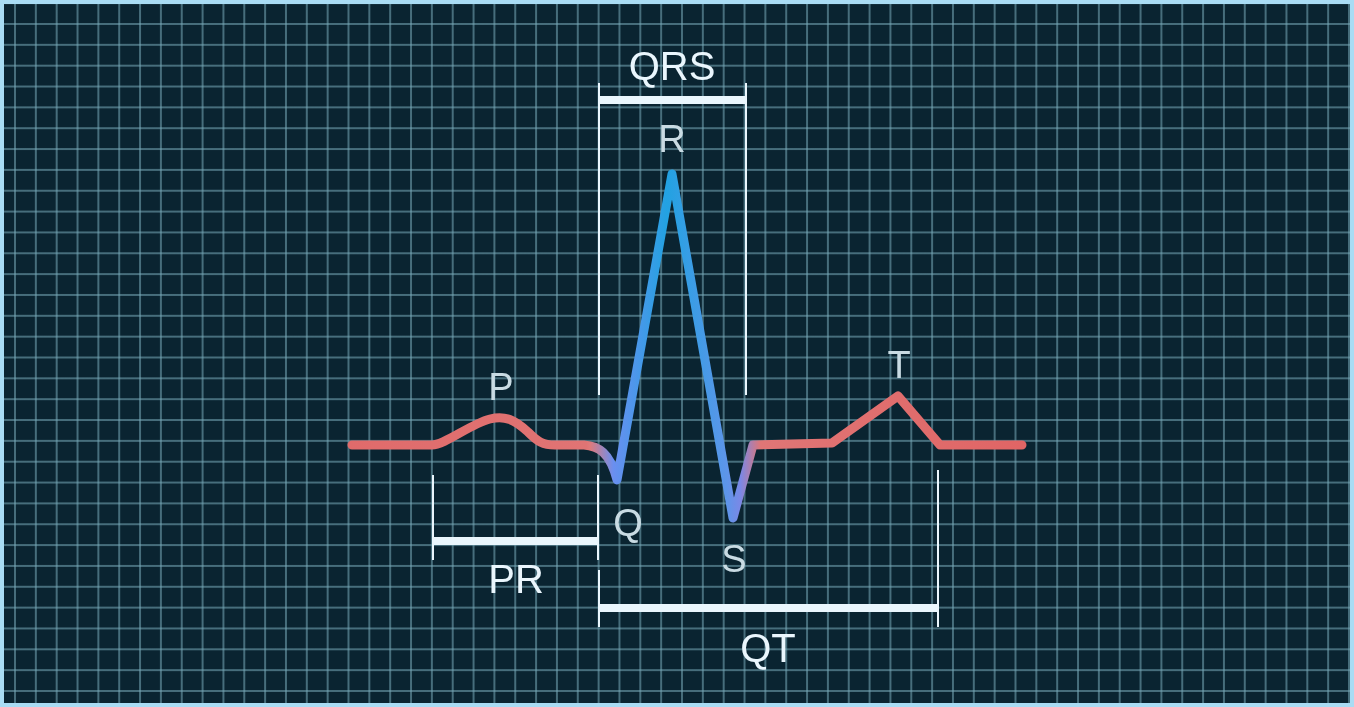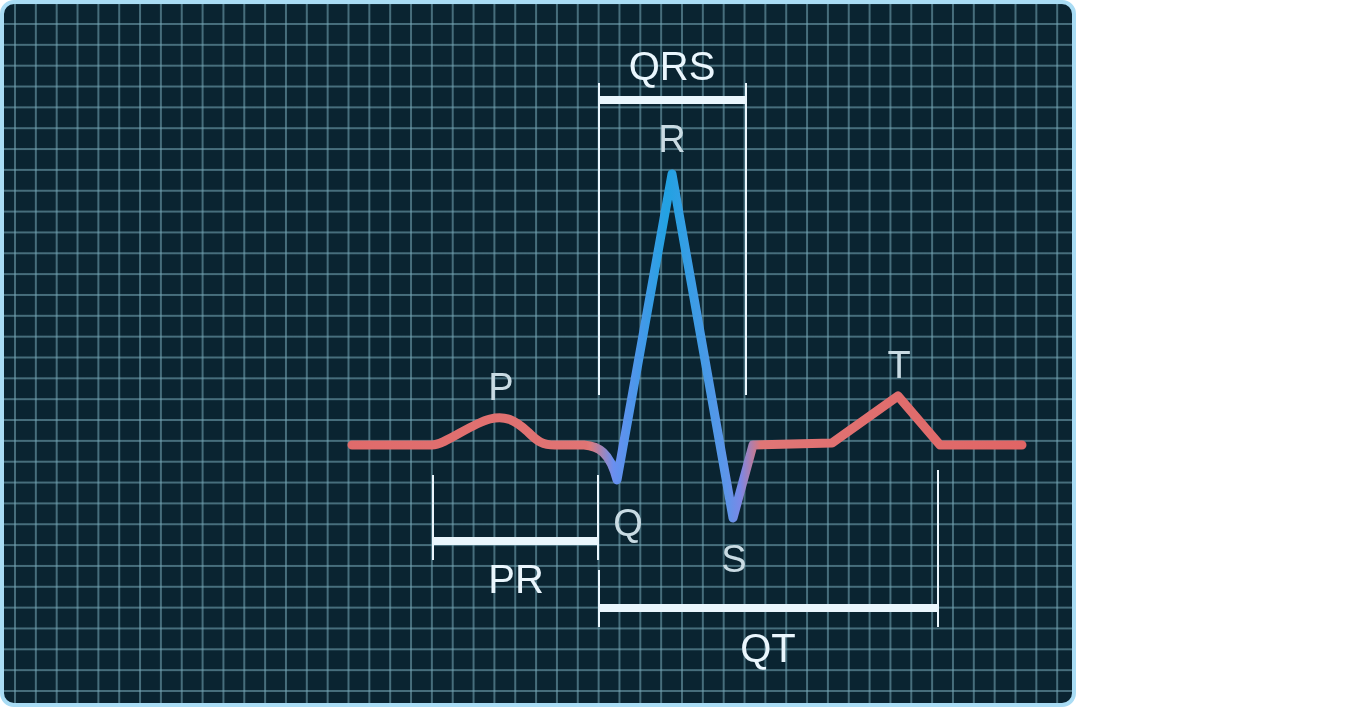--- a/index.html
+++ b/index.html
@@ -1,19 +1,19 @@
 <!DOCTYPE html>
 <html><head>
 <meta charset="utf-8">
 <style>
   html, body { margin: 0; padding: 0; background: #ffffff; }
   body { width: 1354px; height: 707px; overflow: hidden; font-family: "Liberation Sans", "DejaVu Sans", sans-serif; }
   .frame {
-    position: absolute; left: 0; top: 0; width: 1076px; height: 707px;
-    box-sizing: border-box; border: 4px solid #a9dcf4; border-radius: 14px;
+    position: absolute; left: 0; top: 0; width: 1354px; height: 707px;
+    box-sizing: border-box; border: 4px solid #a9dcf4; border-radius: 0;
     background-color: #0a2431; overflow: hidden;
   }
   .grid {
     position: absolute; left: -4px; top: -4px; width: 1354px; height: 707px;
     background-image:
       linear-gradient(to right, rgba(120,170,185,0.55) 0, rgba(120,170,185,0.55) 2px, transparent 2px),
       linear-gradient(to bottom, rgba(120,170,185,0.55) 0, rgba(120,170,185,0.55) 2px, transparent 2px);
     background-size: 20.85px 20.85px;
     background-position: 14px 23px;
   }

